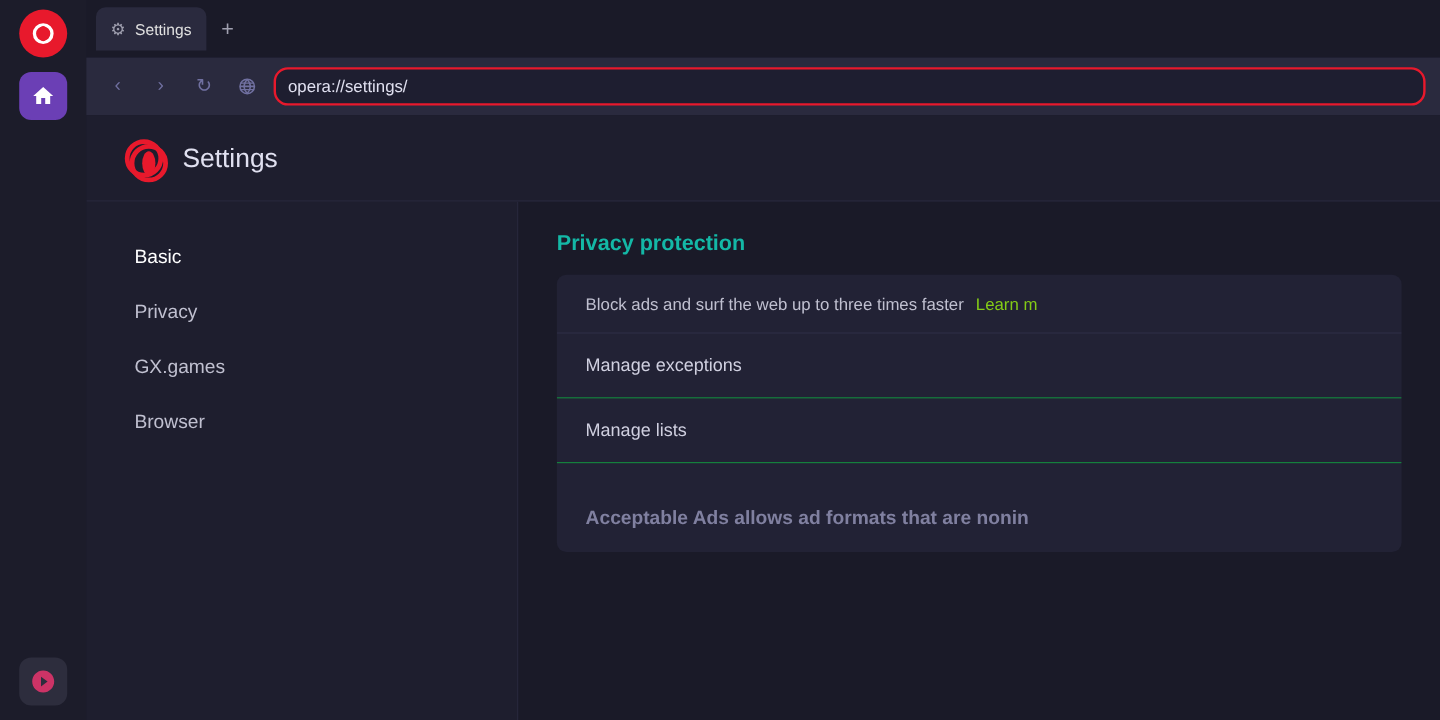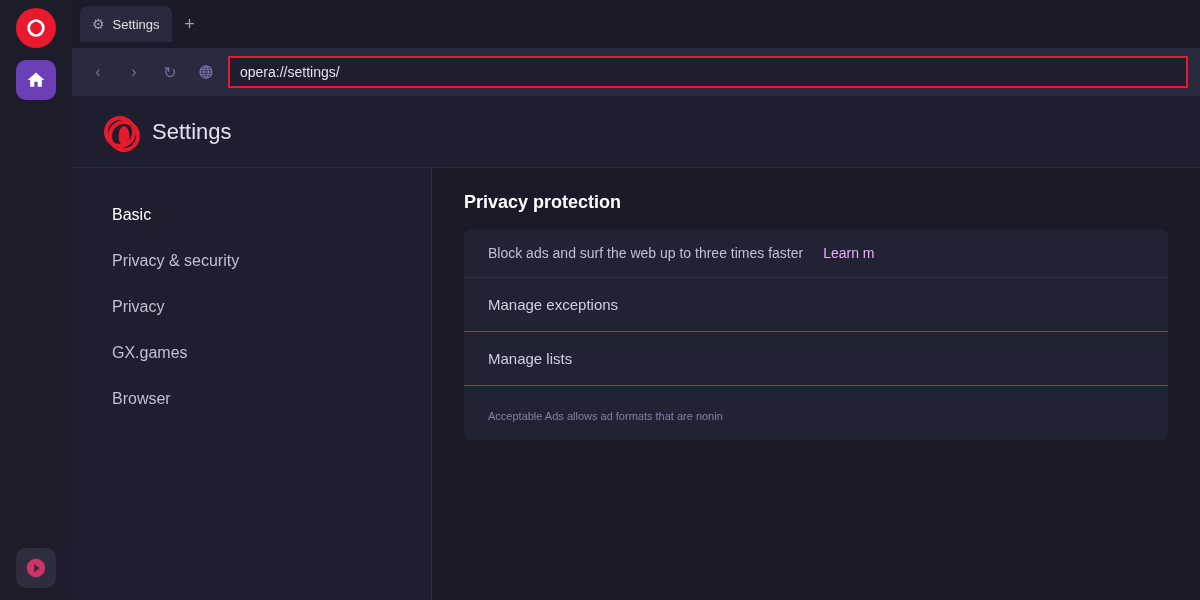--- a/index.html
+++ b/index.html
@@ -141,21 +141,21 @@
 
     .globe-icon {
       color: #7070a0;
       font-size: 16px;
     }
 
     .address-bar {
       flex: 1;
       height: 32px;
       background: #1e1e30;
-      border-radius: 0;
+      border-radius: 12px;
       border: 2px solid #e8192c;
       display: flex;
       align-items: center;
       padding: 0 10px;
       color: #e0e0f0;
       font-size: 14px;
     }
 
     
     .content-area {
@@ -227,21 +227,21 @@
 
     
     .settings-panel {
       flex: 1;
       background: #1a1a28;
       padding: 24px 32px;
       overflow-y: auto;
     }
 
     .panel-section-title {
-      color: #ffffff;
+      color: #14b8a6;
       font-size: 18px;
       font-weight: 600;
       margin-bottom: 16px;
     }
 
     .privacy-card {
       background: #222235;
       border-radius: 8px;
       overflow: hidden;
     }
@@ -250,45 +250,45 @@
       padding: 16px 24px;
       color: #c0c0d0;
       font-size: 14px;
       border-bottom: 1px solid #2e2e45;
       display: flex;
       align-items: center;
       gap: 8px;
     }
 
     .learn-more {
-      color: #f0abfc;
+      color: #84cc16;
       text-decoration: none;
-      margin-left: 12px;
+      margin-left: 2px;
     }
 
     .privacy-item {
       padding: 18px 24px;
       border-bottom: 1px solid #15803d;
       color: #d0d0e0;
       font-size: 15px;
       font-weight: 500;
       cursor: pointer;
       display: flex;
       flex-direction: column;
     }
 
     .privacy-item:last-child {
       border-bottom: none;
     }
 
     .privacy-item-sub {
       color: #8080a0;
-      font-size: 11px;
-      font-weight: 400;
-      margin-top: 6px;
+      font-size: 16px;
+      font-weight: 700;
+      margin-top: 20px;
     }
   </style>
 </head>
 <body>
 
 <div class="sidebar">
   <div class="sidebar-opera-btn">
     <svg viewBox="0 0 24 24" width="22" height="22" xmlns="http://www.w3.org/2000/svg">
       <ellipse cx="12" cy="12" rx="8" ry="8" fill="none" stroke="white" stroke-width="3"></ellipse>
       <ellipse cx="12" cy="12" rx="4" ry="7" fill="#e8192c"></ellipse>
@@ -348,23 +348,20 @@
         <span class="settings-header-title">Settings</span>
       </div>
 
       <div class="settings-content">
 
         <div class="settings-nav">
           <div class="nav-item active">
             <span>Basic</span>
           </div>
           <div class="nav-item">
-            <span>Privacy &amp; security</span>
-          </div>
-          <div class="nav-item">
             <span>Privacy</span>
           </div>
           <div class="nav-item">
             <span>GX.games</span>
           </div>
           <div class="nav-item">
             <span>Browser</span>
           </div>
         </div>
 

